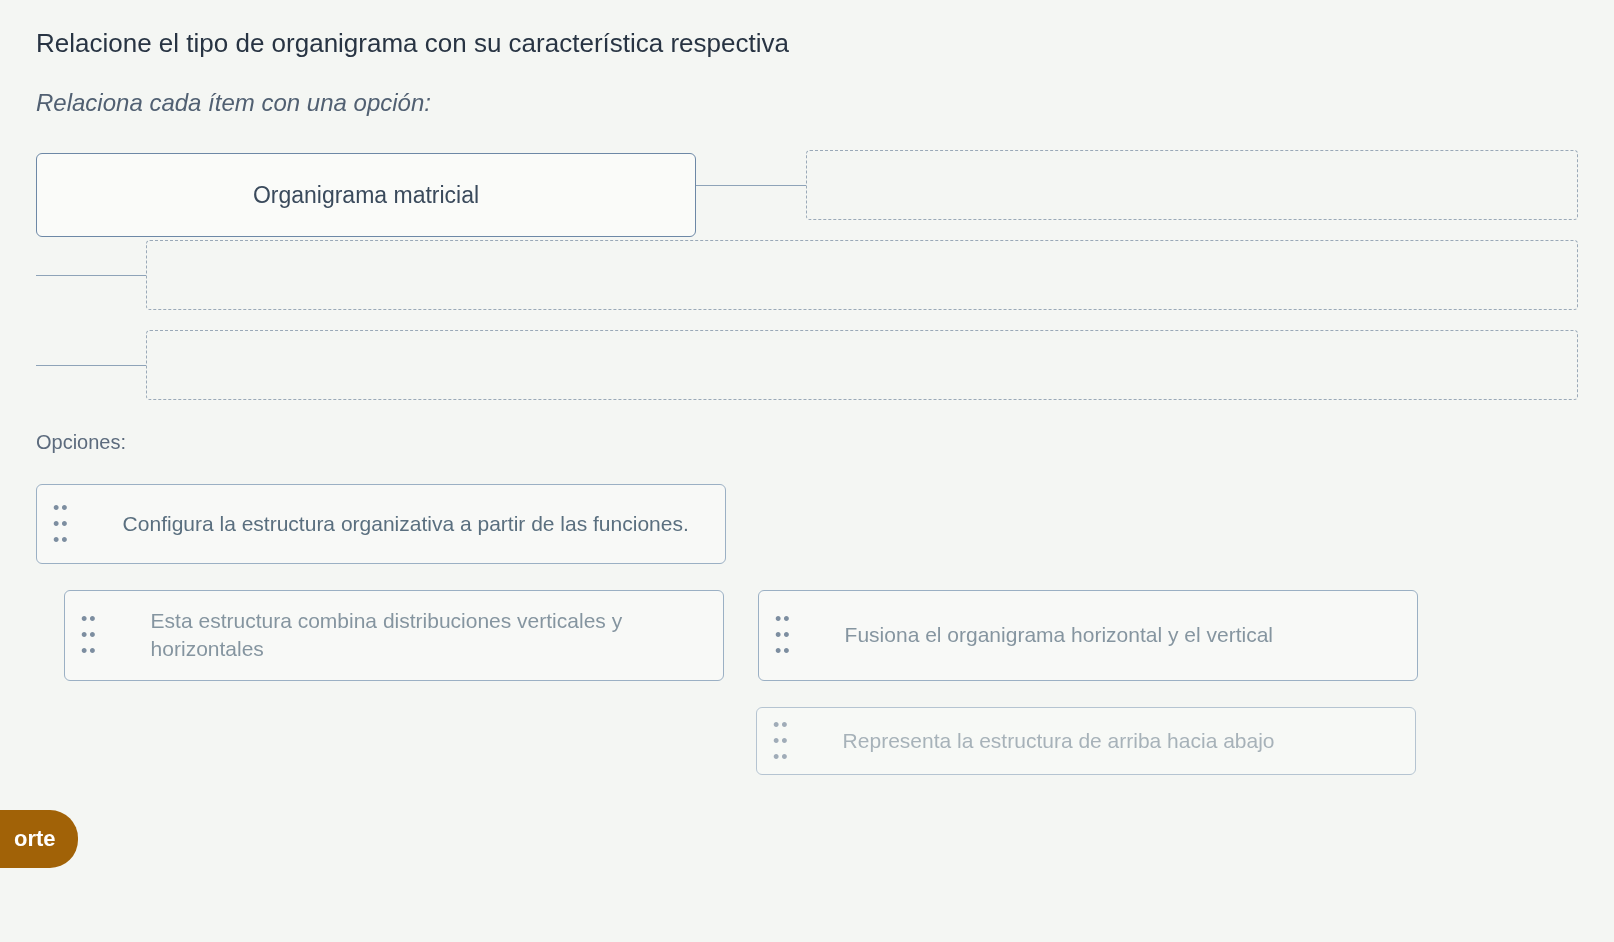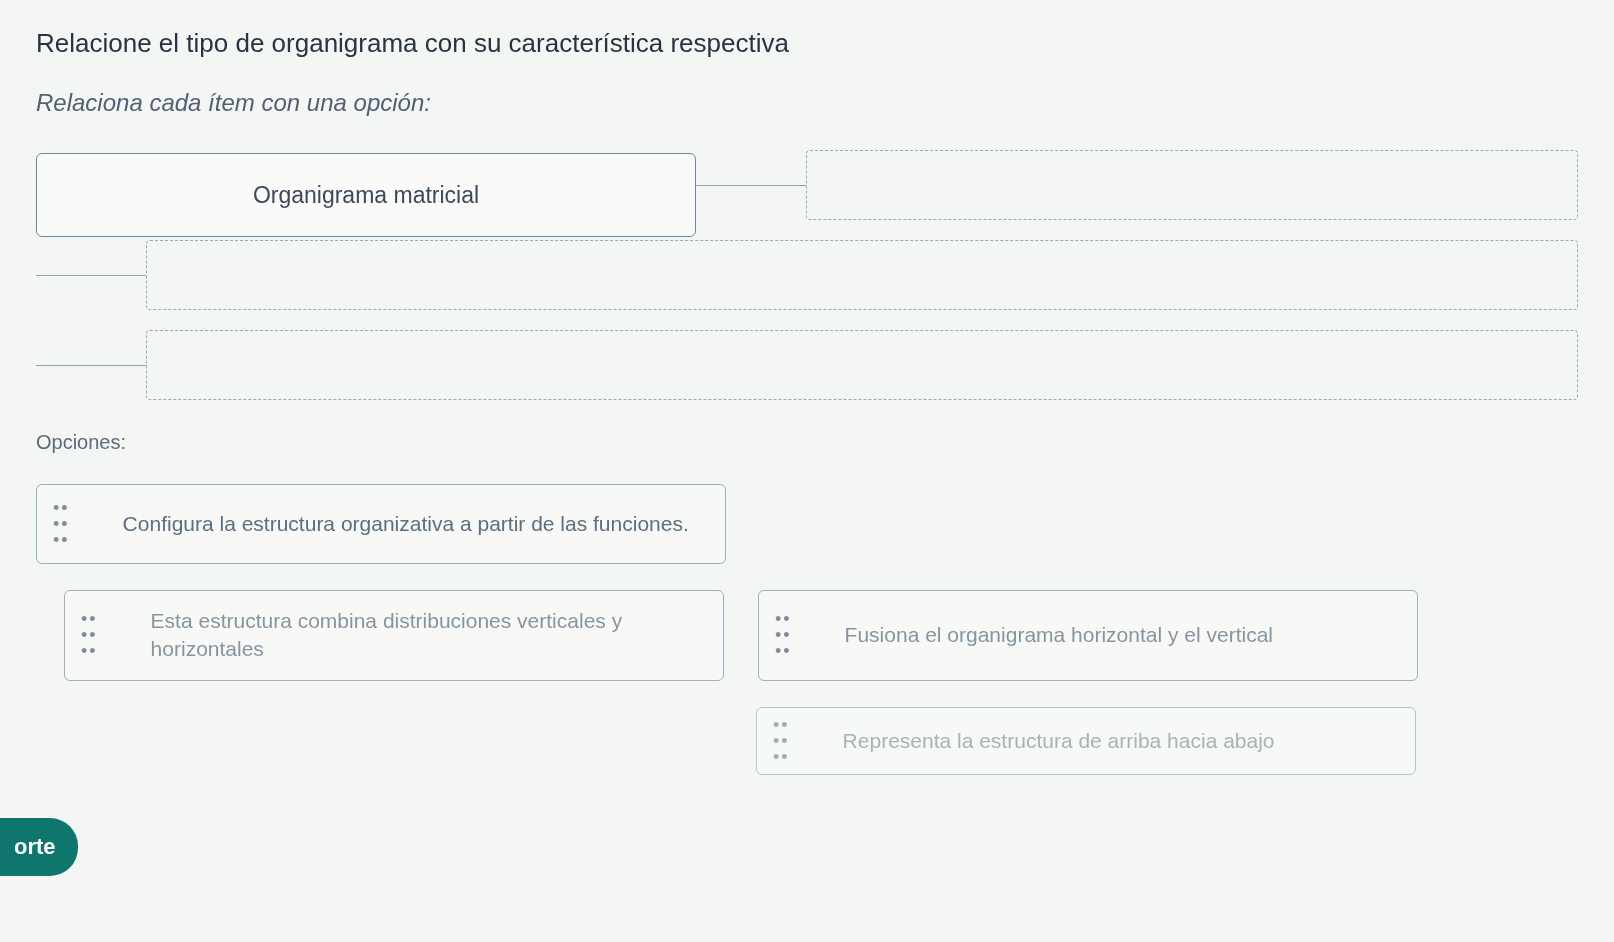--- a/index.html
+++ b/index.html
@@ -100,22 +100,22 @@
     gap: 2px;
     flex-shrink: 0;
     cursor: grab;
   }
   .option-text { flex: 1; line-height: 1.35; margin-left: 39px; }
   .option-fade { opacity: 0.72; }
 
   .orte-pill {
     position: absolute;
     left: 0;
-    bottom: 66px;
-    background: #0f766e;
+    bottom: 74px;
+    background: #a16207;
     color: #fff;
     font-size: 22px;
     font-weight: 600;
     padding: 16px 22px 16px 14px;
     border-top-right-radius: 28px;
     border-bottom-right-radius: 28px;
   }
 </style>
 </head>
 <body>

